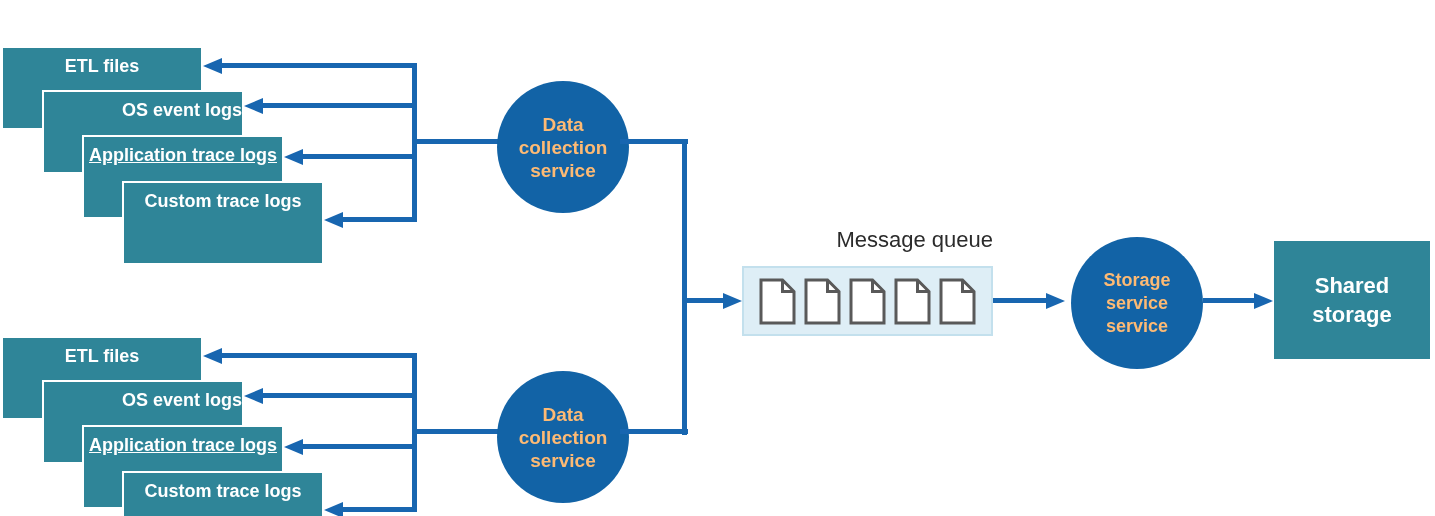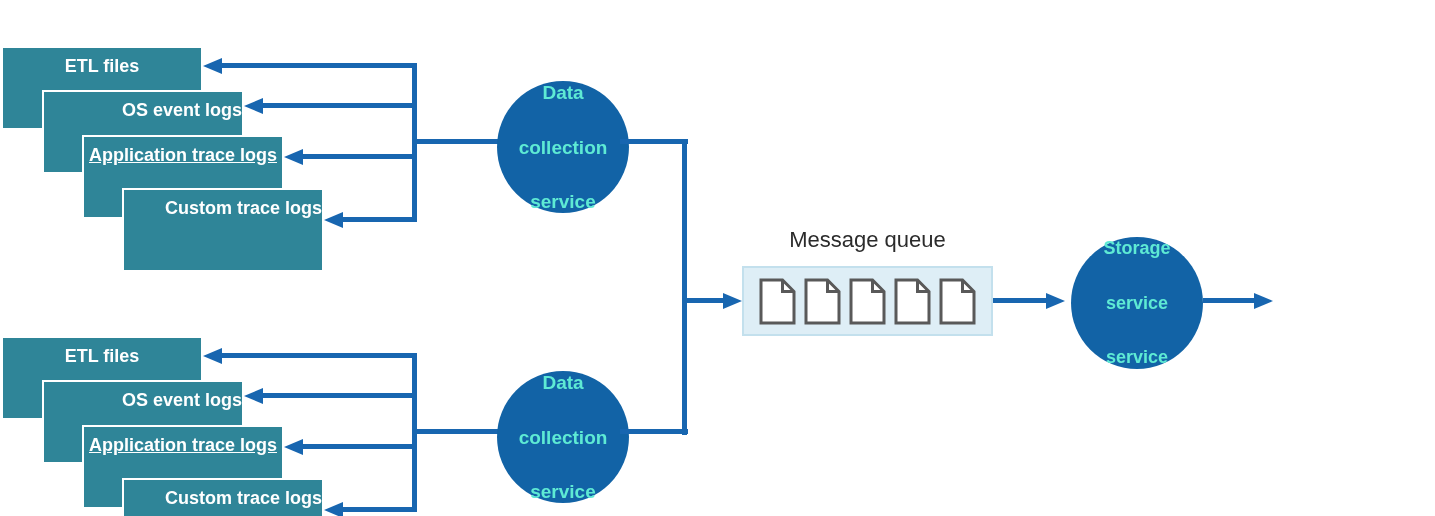--- a/index.html
+++ b/index.html
@@ -12,56 +12,56 @@
   .stack-top{top:0;}
   .stack-bottom{top:290px;}
   .box{
     position:absolute;width:202px;height:84px;background:#2F8598;
     border:2px solid #ffffff;box-sizing:border-box;color:#ffffff;
     font-weight:700;font-size:18px;text-align:center;padding-top:8px;
   }
   .b0{left:1px;top:3px;}
   .b1{left:42px;top:47px;text-align:right;}
   .b2{left:82px;top:92px;text-decoration:underline;}
-  .b3{left:122px;top:145px;text-align:right;}
+  .b3{left:122px;top:138px;}
   
   .hline{position:absolute;height:5px;background:#1866B0;}
   .vline{position:absolute;width:5px;background:#1866B0;}
   .head-l{position:absolute;width:0;height:0;
     border-top:8px solid transparent;border-bottom:8px solid transparent;
     border-right:19px solid #1866B0;}
   .head-r{position:absolute;width:0;height:0;
     border-top:8px solid transparent;border-bottom:8px solid transparent;
     border-left:19px solid #1866B0;}
   
   .al0{left:218px;top:20px;width:199px;}  .ah0{left:203px;top:15px;}
   .al1{left:259px;top:60px;width:158px;}  .ah1{left:244px;top:55px;}
   .al2{left:299px;top:111px;width:118px;} .ah2{left:284px;top:106px;}
   .al3{left:339px;top:174px;width:78px;}  .ah3{left:324px;top:169px;}
   .spine{left:412px;top:20px;height:159px;}
   .branch{left:412px;top:96px;width:90px;}
   
   .circle{
-    position:absolute;border-radius:50%;background:#1263A6;color:#5eead4;
-    font-weight:700;display:flex;flex-direction:column;justify-content:space-between;
+    position:absolute;border-radius:50%;background:#1263A6;color:#fdba74;
+    font-weight:700;display:flex;flex-direction:column;justify-content:center;
     text-align:center;
   }
   .circle span{display:block;}
   .collection{left:497px;top:38px;width:132px;height:132px;font-size:19px;line-height:23px;}
   .storagec{left:1071px;top:194px;width:132px;height:132px;font-size:18px;line-height:23px;}
   
   .exit-top{left:620px;top:96px;width:68px;}
   .exit-bottom{left:620px;top:386px;width:68px;}
   .trunk{left:682px;top:96px;height:296px;}
   .merge-line{left:682px;top:255px;width:44px;} .merge-head{left:723px;top:250px;}
   .qout-line{left:993px;top:255px;width:55px;}  .qout-head{left:1046px;top:250px;}
   .sout-line{left:1203px;top:255px;width:53px;} .sout-head{left:1254px;top:250px;}
   
   .queue-title{
-    position:absolute;left:742px;top:184px;width:251px;text-align:center;
+    position:absolute;left:742px;top:184px;width:251px;text-align:right;
     font-size:22px;font-weight:400;color:#2B2B2B;
   }
   .queue-box{
     position:absolute;left:742px;top:223px;width:251px;height:70px;
     background:#DEEEF6;border:2px solid #C3E0ED;box-sizing:border-box;
     display:flex;align-items:center;justify-content:center;gap:8px;
   }
   
   .shared{
     position:absolute;left:1274px;top:198px;width:156px;height:118px;
@@ -174,14 +174,18 @@
 
   <div class="circle storagec">
     <span>Storage</span>
     <span>service</span>
     <span>service</span>
   </div>
 
   <div class="hline sout-line"></div>
   <div class="head-r sout-head"></div>
 
+  <div class="shared">
+    <span>Shared</span>
+    <span>storage</span>
+  </div>
 
 </div>
 
 </body></html>

